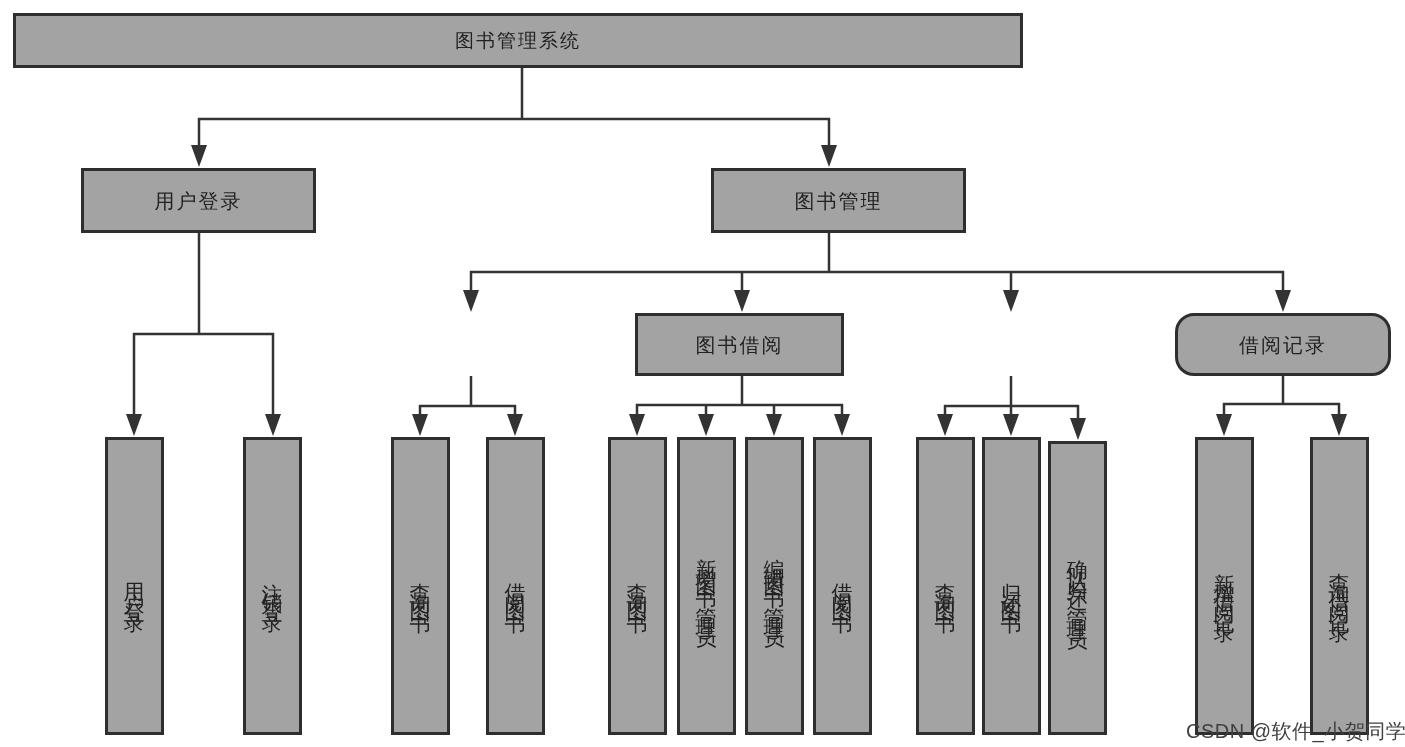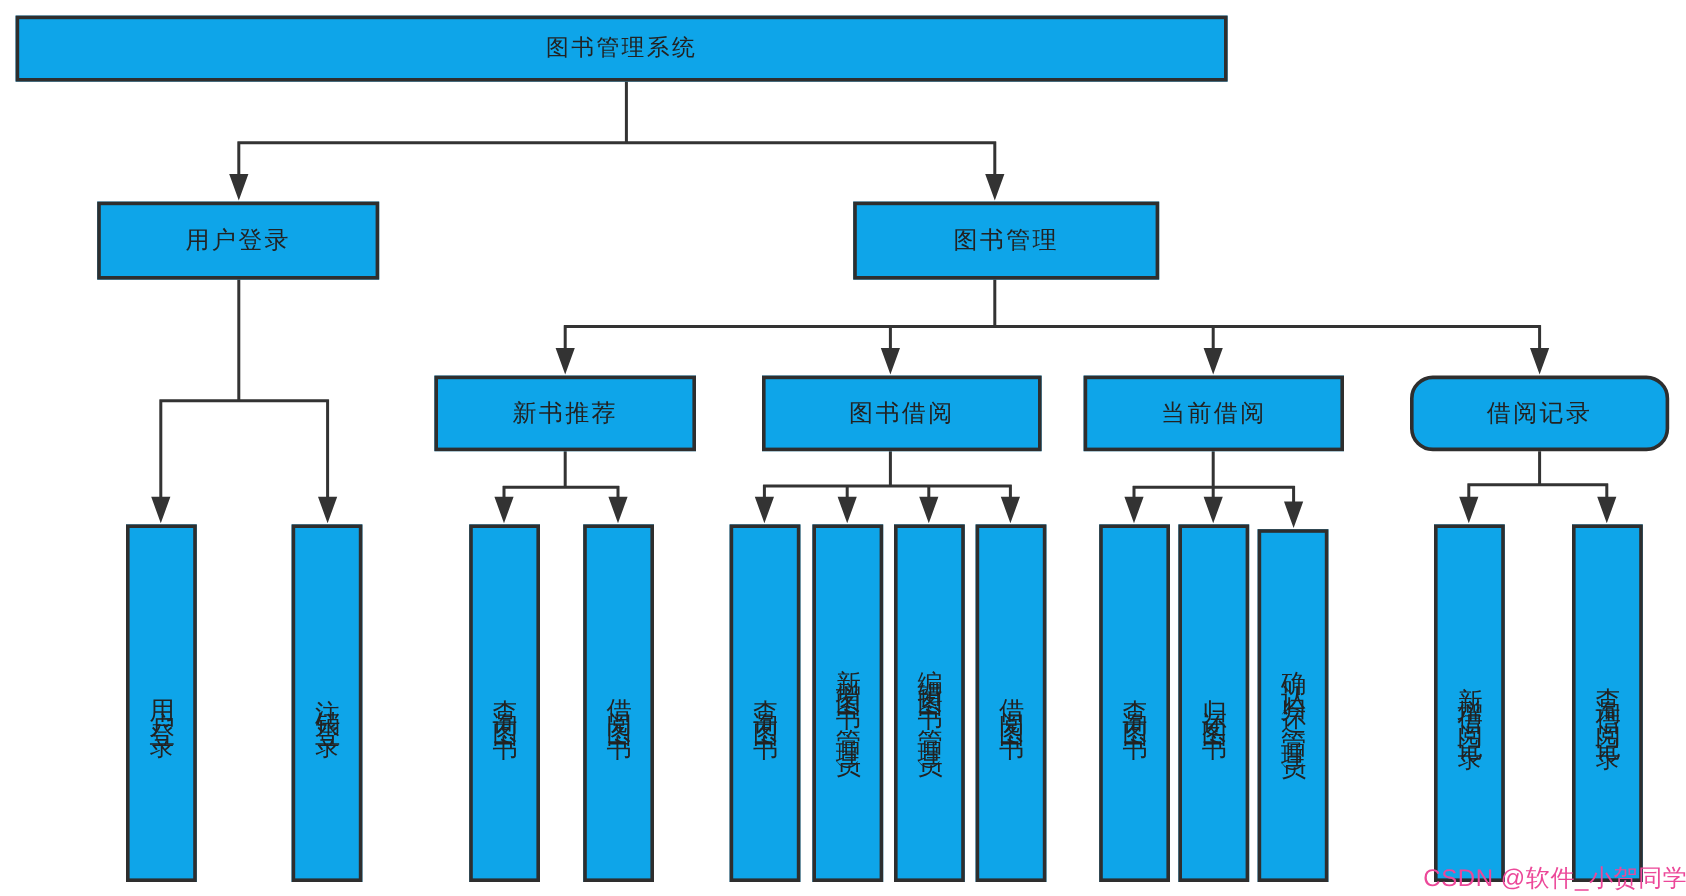--- a/index.html
+++ b/index.html
@@ -9,21 +9,21 @@
     background:#ffffff;
     overflow:hidden;
     font-family:"Liberation Sans","DejaVu Sans",sans-serif;
     color:#222222;
   }
   svg.wires { position:absolute; left:0; top:0; width:1405px; height:747px; }
   .node {
     position:absolute;
     box-sizing:border-box;
     border:3px solid #2e2e2e;
-    background:#0ea5e9;
+    background:#a3a3a3;
     display:flex;
     align-items:center;
     justify-content:center;
     font-size:20px;
     line-height:1;
     letter-spacing:2px;
     white-space:nowrap;
   }
   .root  { left:13px;  top:13px;  width:1010px; height:55px; font-size:19px; }
   .lvl2  { top:168px; height:65px; }
@@ -35,21 +35,21 @@
     font-size:21px;
     letter-spacing:10px;
     white-space:normal;
   }
   .leaf.offset { top:441px; height:294px; }
   .watermark {
     position:absolute;
     left:1186px; top:718px;
     font-size:20px;
     letter-spacing:0.5px;
-    color:#ec4899;
+    color:#404040;
     z-index:5;
     white-space:nowrap;
   }
 </style>
 </head>
 <body>
 
 <div class="stage">
 
   <svg class="wires" viewBox="0 0 1405 747" xmlns="http://www.w3.org/2000/svg">
@@ -81,23 +81,21 @@
              M1070 418 L1086 418 L1078 440 Z
              M1216 414 L1232 414 L1224 436 Z
              M1331 414 L1347 414 L1339 436 Z"></path>
   </svg>
 
   <div class="node root">图书管理系统</div>
 
   <div class="node lvl2" style="left:81px; width:235px;">用户登录</div>
   <div class="node lvl2" style="left:711px; width:255px;">图书管理</div>
 
-  <div class="node lvl3" style="left:362px; width:218px;">新书推荐</div>
-  <div class="node lvl3" style="left:635px; width:233px;">图书借阅</div>
-  <div class="node lvl3" style="left:903px; width:217px;">当前借阅</div>
+  <div class="node lvl3" style="left:635px; width:209px;">图书借阅</div>
   <div class="node lvl3" style="left:1175px; width:216px;border-radius:19px;">借阅记录</div>
 
   <div class="node leaf" style="left:105px;">用户登录</div>
   <div class="node leaf" style="left:243px;">注销登录</div>
 
   <div class="node leaf" style="left:391px;">查询图书</div>
   <div class="node leaf" style="left:486px;">借阅图书</div>
 
   <div class="node leaf" style="left:608px;">查询图书</div>
   <div class="node leaf" style="left:677px;">新增图书（管理员）</div>

